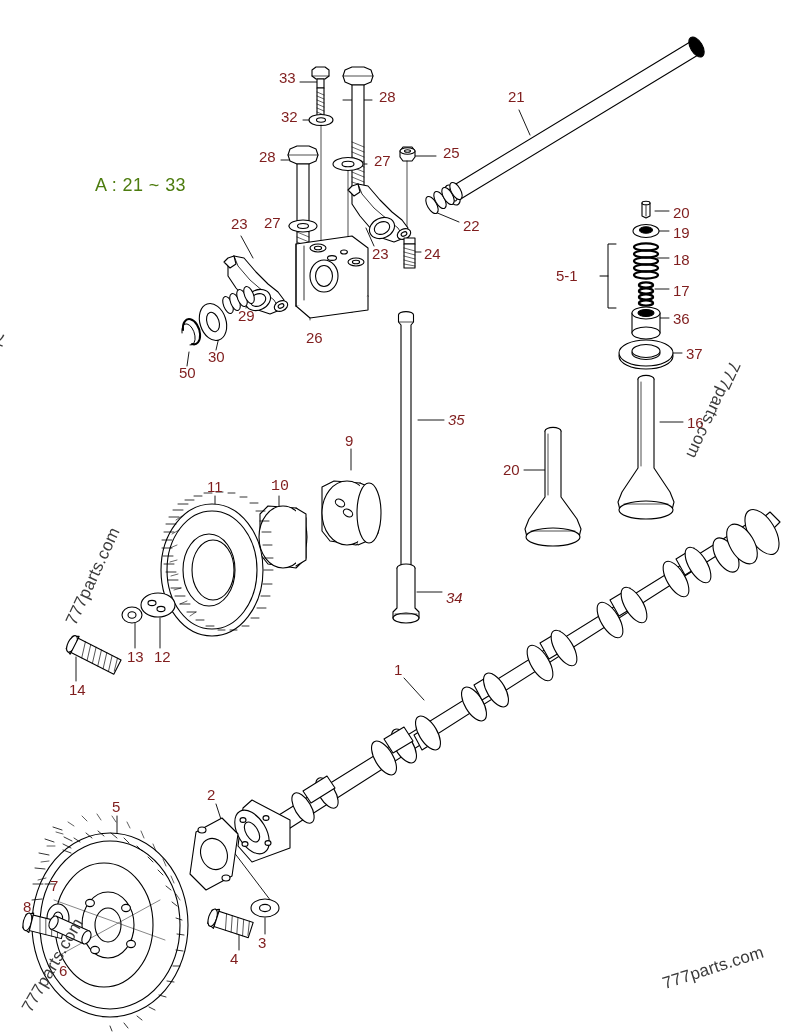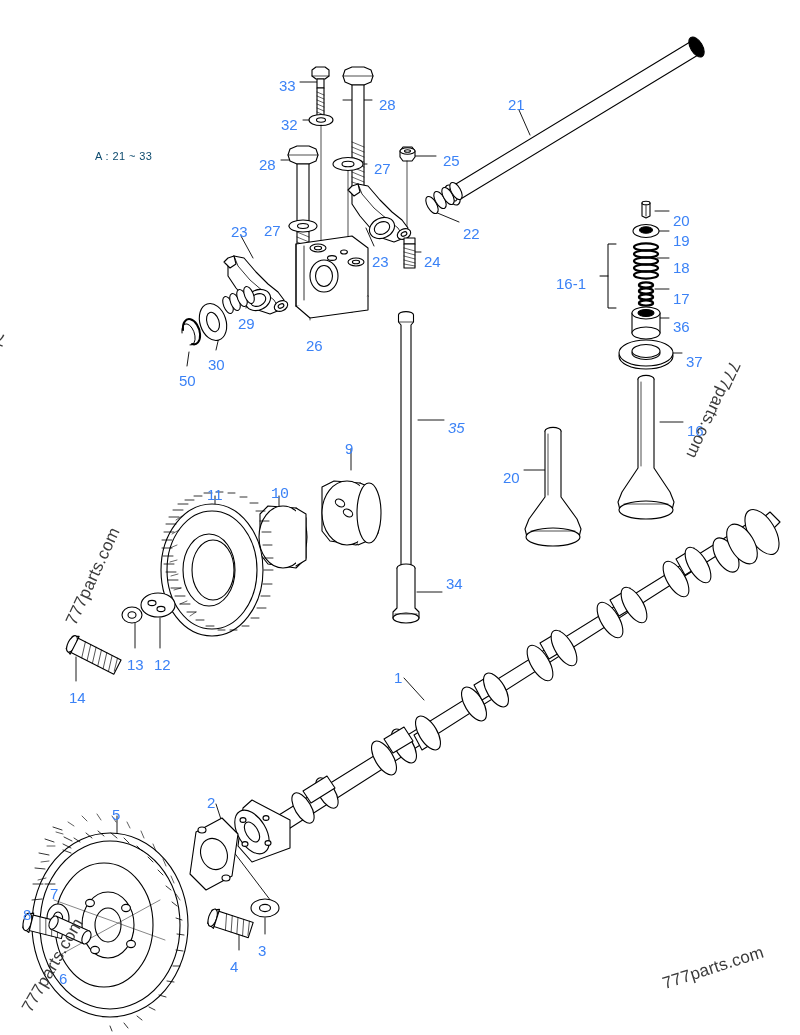--- a/index.html
+++ b/index.html
@@ -9,32 +9,32 @@
     font-family:"Liberation Sans", sans-serif;
     color:#000;
   }
   #stage{position:absolute;left:0;top:0;width:800px;height:1035px;}
   #art{position:absolute;left:0;top:0;}
   .lbl{
     position:absolute;
     font-family:"Liberation Sans", sans-serif;
     font-size:15px;
     font-weight:400;
-    color:#3b82f6;
+    color:#7f1d1d;
     white-space:nowrap;
     line-height:1;
-    margin-top:8px;
   }
   .note{
     position:absolute;
     font-family:"Liberation Sans", sans-serif;
-    font-size:11px;
+    font-size:18px;
     letter-spacing:.4px;
-    color:#0c4a6e;
+    color:#4d7c0f;
     white-space:nowrap;
+    margin-top:25px;
   }
   .wm{
     position:absolute;
     font-family:"Liberation Sans", sans-serif;
     font-size:17px;
     color:#2b2b2b;
     white-space:nowrap;
     opacity:.92;
     letter-spacing:.2px;
   }
@@ -587,21 +587,21 @@
       <path d="M52,923 L88,923 L88,937 L52,937 Z" fill="#fff"></path>
       <ellipse cx="52" cy="930" rx="4" ry="7" fill="#fff"></ellipse>
       <ellipse cx="88" cy="930" rx="4" ry="7" fill="#fff"></ellipse>
     </g>
 
   </g>
 </svg>
 
 <div class="note" style="left:95px;top:150px;">A : 21 ~ 33</div>
 
-<div class="lbl" style="left:556px;top:268px;">16-1</div>
+<div class="lbl" style="left:556px;top:268px;">5-1</div>
 
 <div class="lbl" style="left:279px;top:70px;">33</div>
 <div class="lbl" style="left:379px;top:89px;">28</div>
 <div class="lbl" style="left:281px;top:109px;">32</div>
 <div class="lbl" style="left:259px;top:149px;">28</div>
 <div class="lbl" style="left:374px;top:153px;">27</div>
 <div class="lbl" style="left:443px;top:145px;">25</div>
 <div class="lbl" style="left:508px;top:89px;">21</div>
 <div class="lbl" style="left:463px;top:218px;">22</div>
 <div class="lbl" style="left:673px;top:205px;">20</div>
@@ -617,21 +617,21 @@
 <div class="lbl" style="left:208px;top:349px;">30</div>
 <div class="lbl" style="left:179px;top:365px;">50</div>
 <div class="lbl" style="left:673px;top:311px;">36</div>
 <div class="lbl" style="left:686px;top:346px;">37</div>
 <div class="lbl" style="left:448px;top:412px;font-style:italic;">35</div>
 <div class="lbl" style="left:687px;top:415px;">16</div>
 <div class="lbl" style="left:503px;top:462px;">20</div>
 <div class="lbl" style="left:345px;top:433px;">9</div>
 <div class="lbl" style="left:271px;top:479px;font-family:Liberation Mono, monospace;">10</div>
 <div class="lbl" style="left:207px;top:479px;">11</div>
-<div class="lbl" style="left:446px;top:568px;">34</div>
+<div class="lbl" style="left:446px;top:590px;font-style:italic;">34</div>
 <div class="lbl" style="left:154px;top:649px;">12</div>
 <div class="lbl" style="left:127px;top:649px;">13</div>
 <div class="lbl" style="left:69px;top:682px;">14</div>
 <div class="lbl" style="left:394px;top:662px;">1</div>
 <div class="lbl" style="left:112px;top:799px;">5</div>
 <div class="lbl" style="left:207px;top:787px;">2</div>
 <div class="lbl" style="left:50px;top:878px;">7</div>
 <div class="lbl" style="left:23px;top:899px;">8</div>
 <div class="lbl" style="left:258px;top:935px;">3</div>
 <div class="lbl" style="left:230px;top:951px;">4</div>

